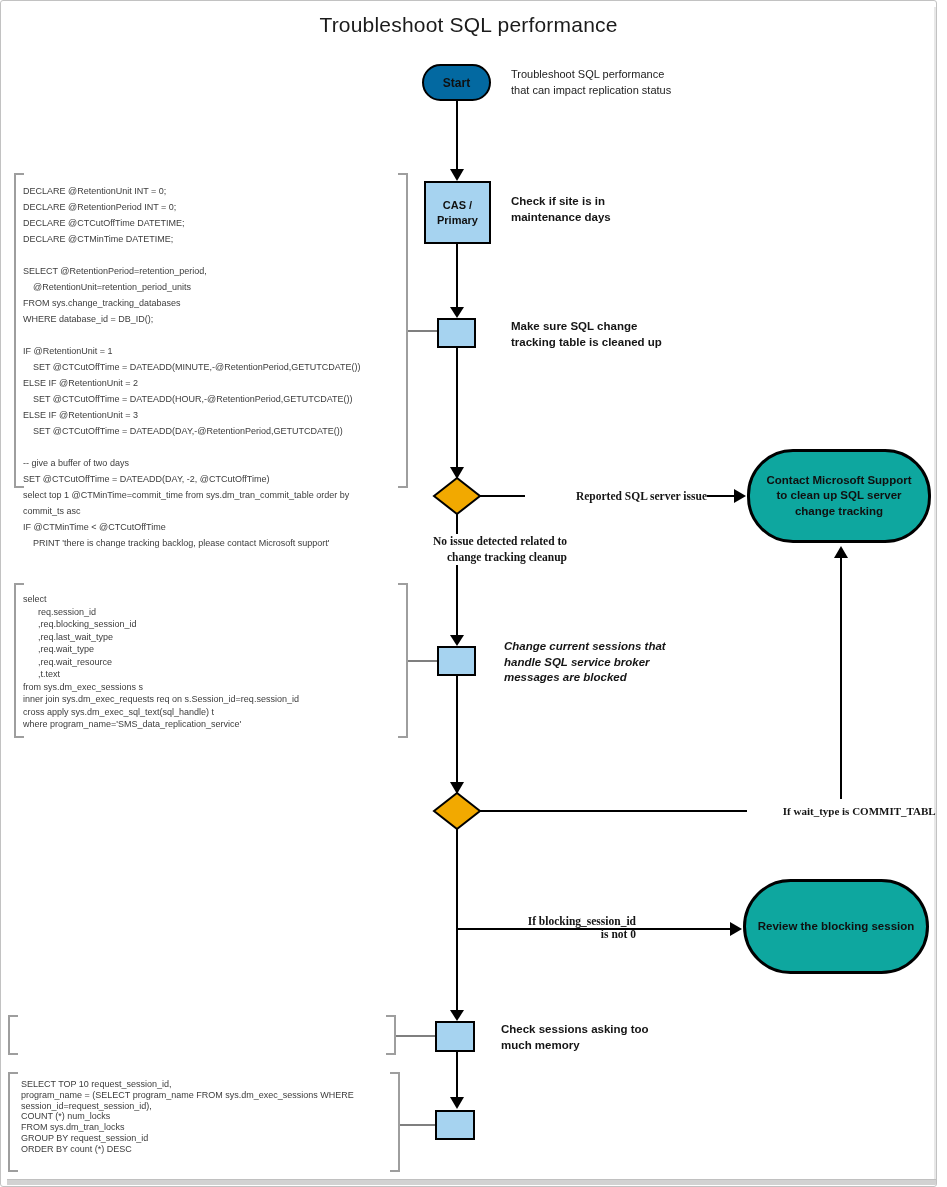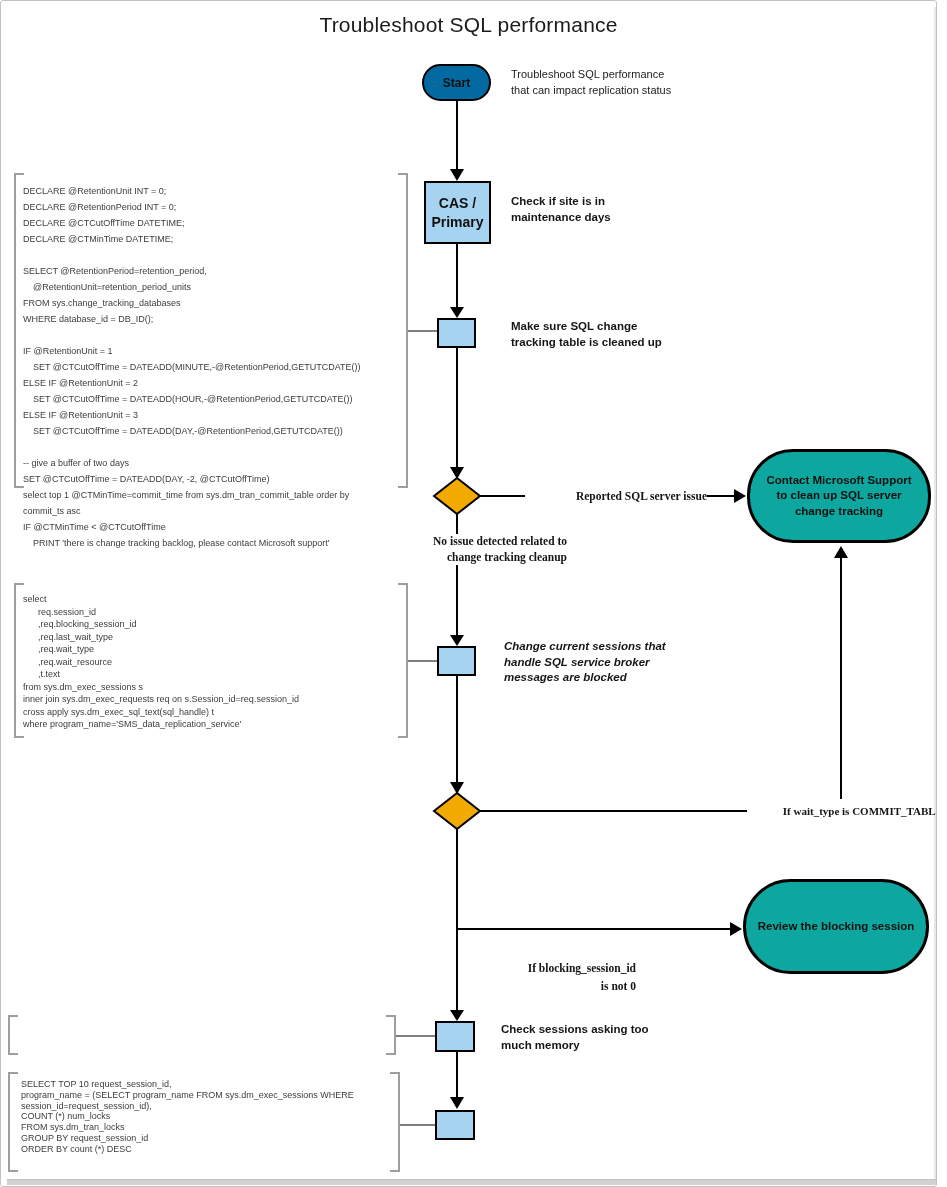--- a/index.html
+++ b/index.html
@@ -72,21 +72,21 @@
       <path d="M17,1015 H8 V1053 H17"></path>
       <path d="M385,1015 H394 V1053 H385"></path>
       <path d="M17,1072 H8 V1170 H17"></path>
       <path d="M389,1072 H398 V1170 H389"></path>
     </g>
     <line x1="934" y1="6" x2="934" y2="1178" stroke="#e0e0e0" stroke-width="1.5"></line>
   </svg>
 
   <div class="abs z2 node" style="left:421px;top:63px;width:69px;height:37px;border-radius:19px;background:#0369a1;font-size:12px;">Start</div>
 
-  <div class="abs z2 node proc" style="left:423px;top:180px;width:67px;height:63px;font-size:14px;line-height:1.3;white-space:pre-line;text-align:center;">CAS /
+  <div class="abs z2 node proc" style="left:423px;top:180px;width:67px;height:63px;font-size:11px;line-height:1.3;white-space:pre-line;text-align:center;">CAS /
 Primary</div>
 
   <div class="abs z2 node proc" style="left:436px;top:317px;width:39px;height:30px;"></div>
 
   <div class="abs z2 node proc" style="left:436px;top:645px;width:39px;height:30px;"></div>
 
   <div class="abs z2 node proc" style="left:434px;top:1020px;width:40px;height:31px;"></div>
 
   <div class="abs z2 node proc" style="left:434px;top:1109px;width:40px;height:30px;"></div>
 
@@ -109,21 +109,21 @@
 
   <div class="abs z2 note center" style="left:346px;top:533px;width:220px;background:#fff;">No issue detected related to
 change tracking cleanup</div>
 
   <div class="abs z2 note" style="left:503px;top:638px;font-style:italic;">Change current sessions that
 handle SQL service broker
 messages are blocked</div>
 
   <div class="abs z2 edge-label center" style="left:737px;top:803px;width:205px;font-size:11px;line-height:14px;">If wait_type is COMMIT_TABLE</div>
 
-  <div class="abs z2 note center" style="left:457px;top:958px;width:178px;line-height:18px;">If blocking_session_id
+  <div class="abs z2 note center" style="left:457px;top:914px;width:178px;line-height:13px;">If blocking_session_id
 is not 0</div>
 
   <div class="abs z2 note" style="left:500px;top:1021px;">Check sessions asking too
 much memory</div>
 
 
   <div class="abs z2 code" style="left:22px;top:182px;width:376px;">DECLARE @RetentionUnit INT = 0;
 DECLARE @RetentionPeriod INT = 0;
 DECLARE @CTCutOffTime DATETIME;
 DECLARE @CTMinTime DATETIME;

